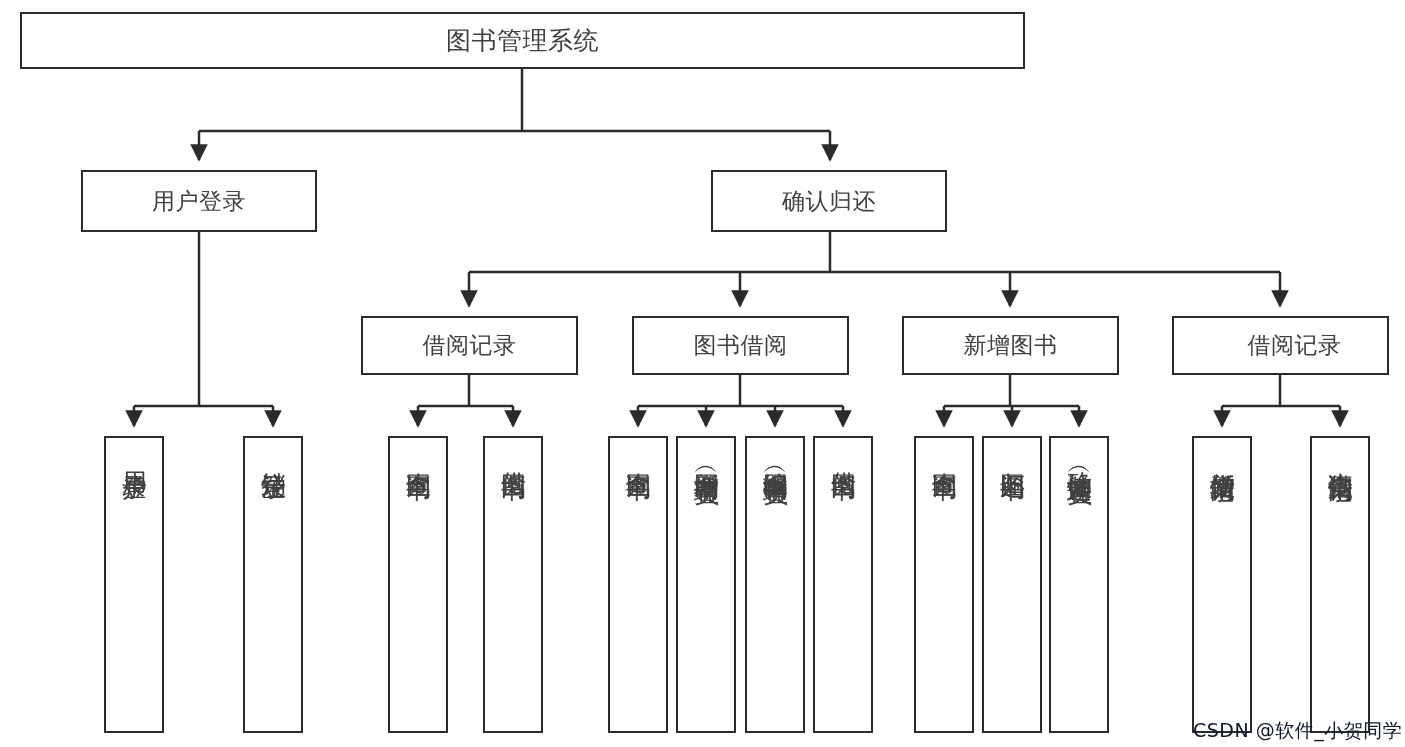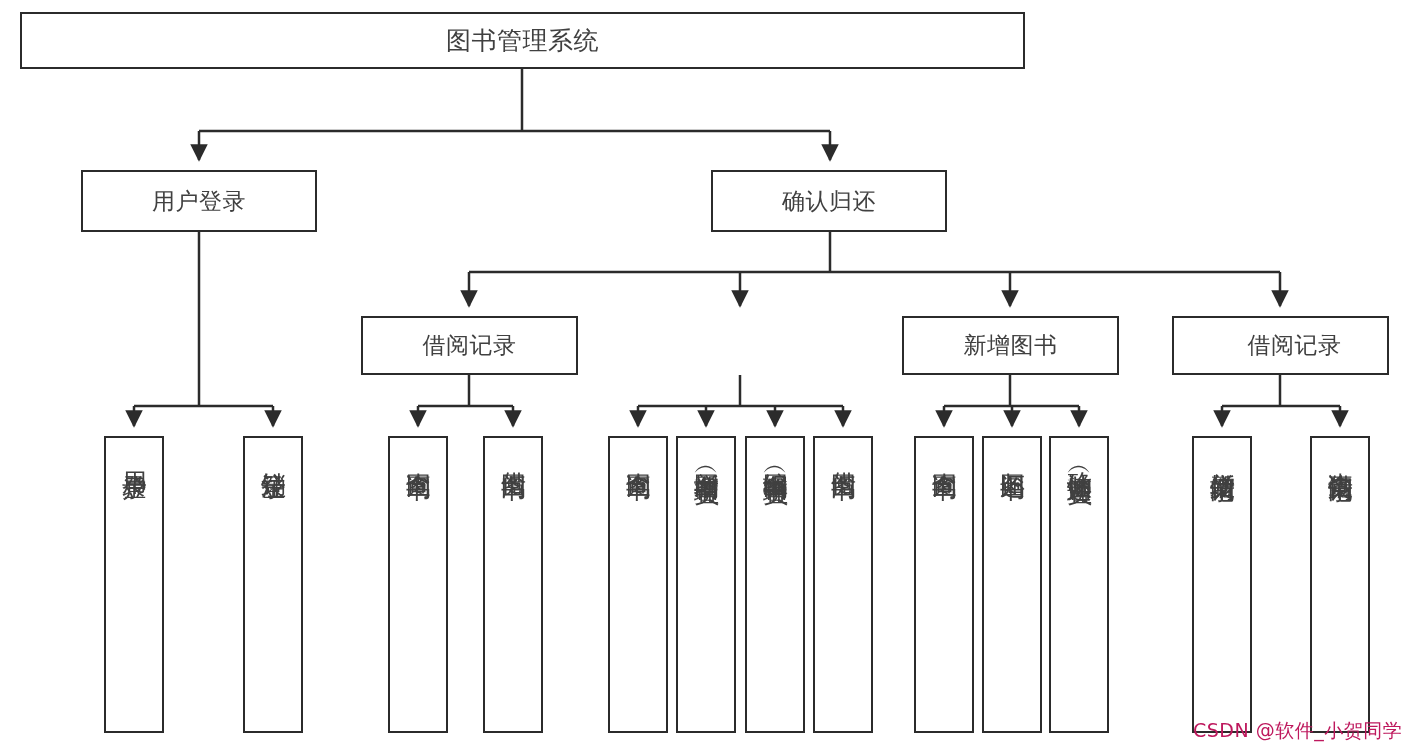--- a/index.html
+++ b/index.html
@@ -50,21 +50,21 @@
     writing-mode: vertical-rl;
     text-orientation: upright;
     font-size: 25px;
     line-height: 1.12;
     letter-spacing: 1.5px;
     white-space: nowrap;
   }
   .watermark {
     position: absolute;
     font-size: 19px;
-    color: #be185d;
+    color: #0f172a;
     white-space: nowrap;
     letter-spacing: 0.5px;
     pointer-events: none;
   }
 </style>
 </head>
 <body>
 
 <div id="canvas">
 
@@ -125,20 +125,23 @@
   <div class="node node-l1" style="left:81px; top:170px; width:236px; height:62px;">
     <span class="label">用户登录</span>
   </div>
   <div class="node node-l1" style="left:711px; top:170px; width:236px; height:62px;">
     <span class="label">确认归还</span>
   </div>
 
   <div class="node node-l2" style="left:361px; top:316px; width:217px; height:59px;">
     <span class="label">借阅记录</span>
   </div>
+  <div class="node node-l2" style="left:632px; top:316px; width:217px; height:59px;">
+    <span class="label">图书借阅</span>
+  </div>
   <div class="node node-l2" style="left:902px; top:316px; width:217px; height:59px;">
     <span class="label">新增图书</span>
   </div>
   <div class="node node-l2" style="left:1172px; top:316px; width:217px; height:59px;padding-left:28px;">
     <span class="label">借阅记录</span>
   </div>
 
   <div class="node node-leaf" style="left:104px; top:436px; width:60px; height:297px;">
     <span class="label">用户登录</span>
   </div>

